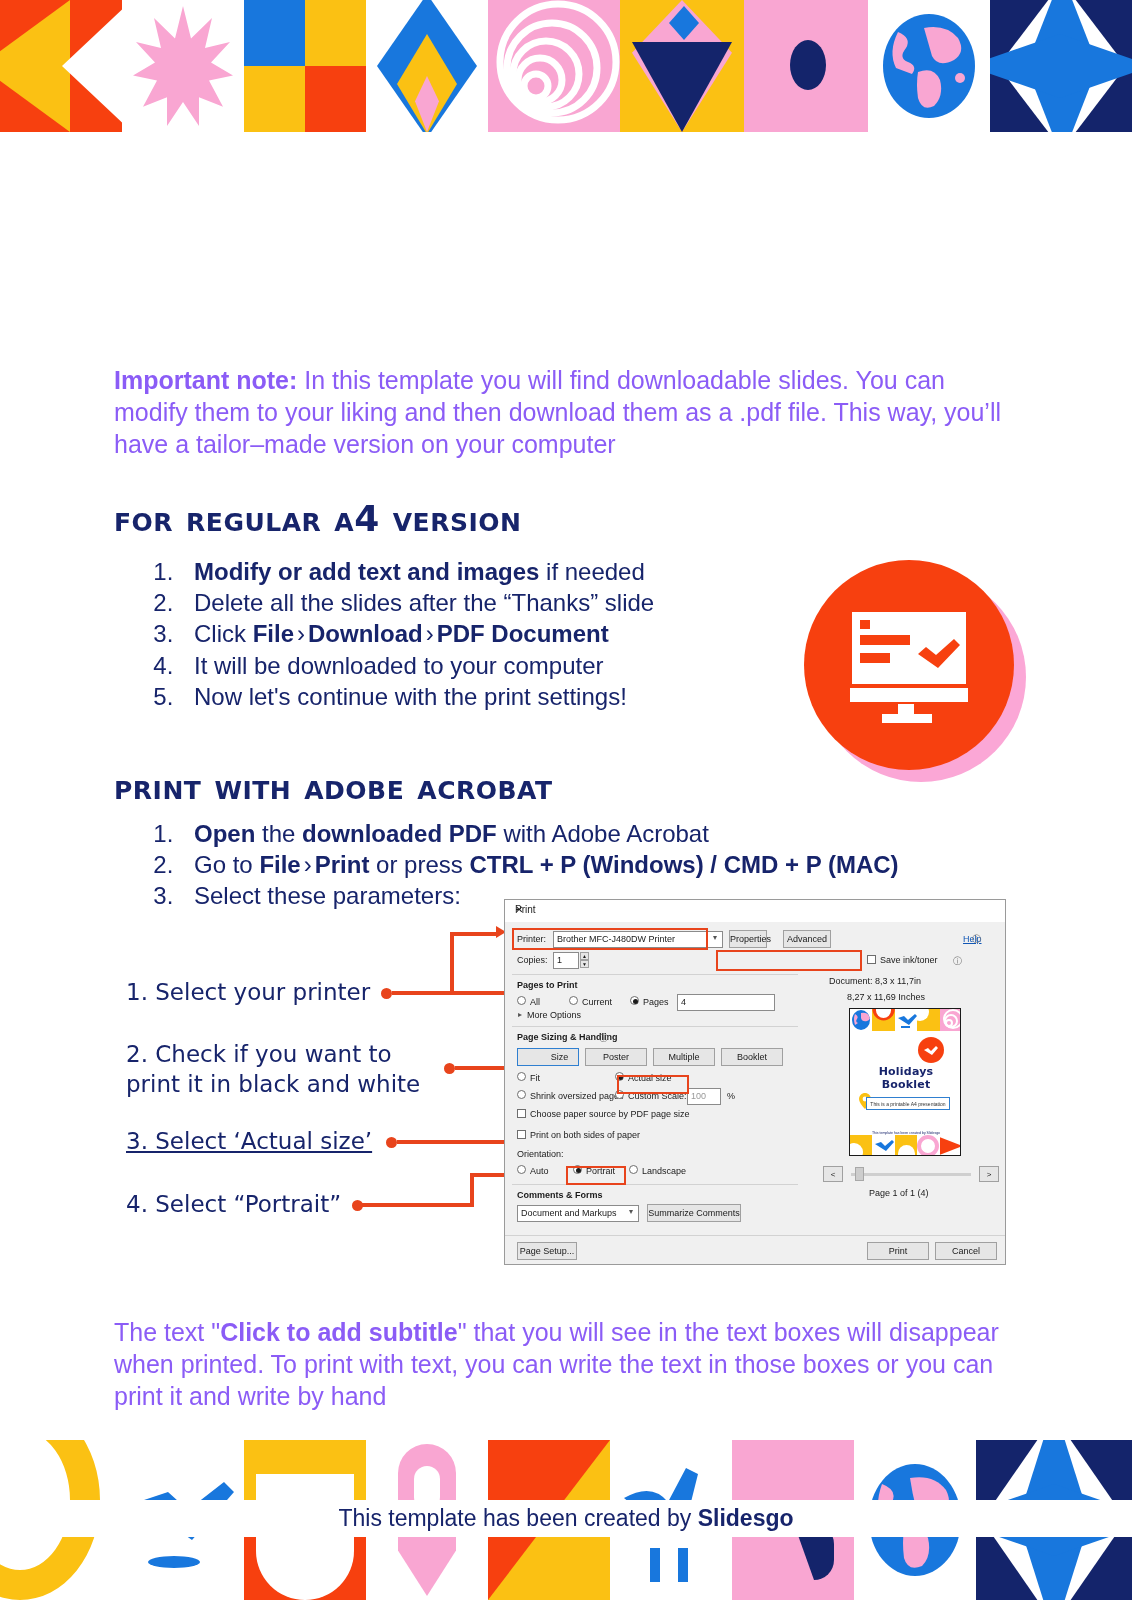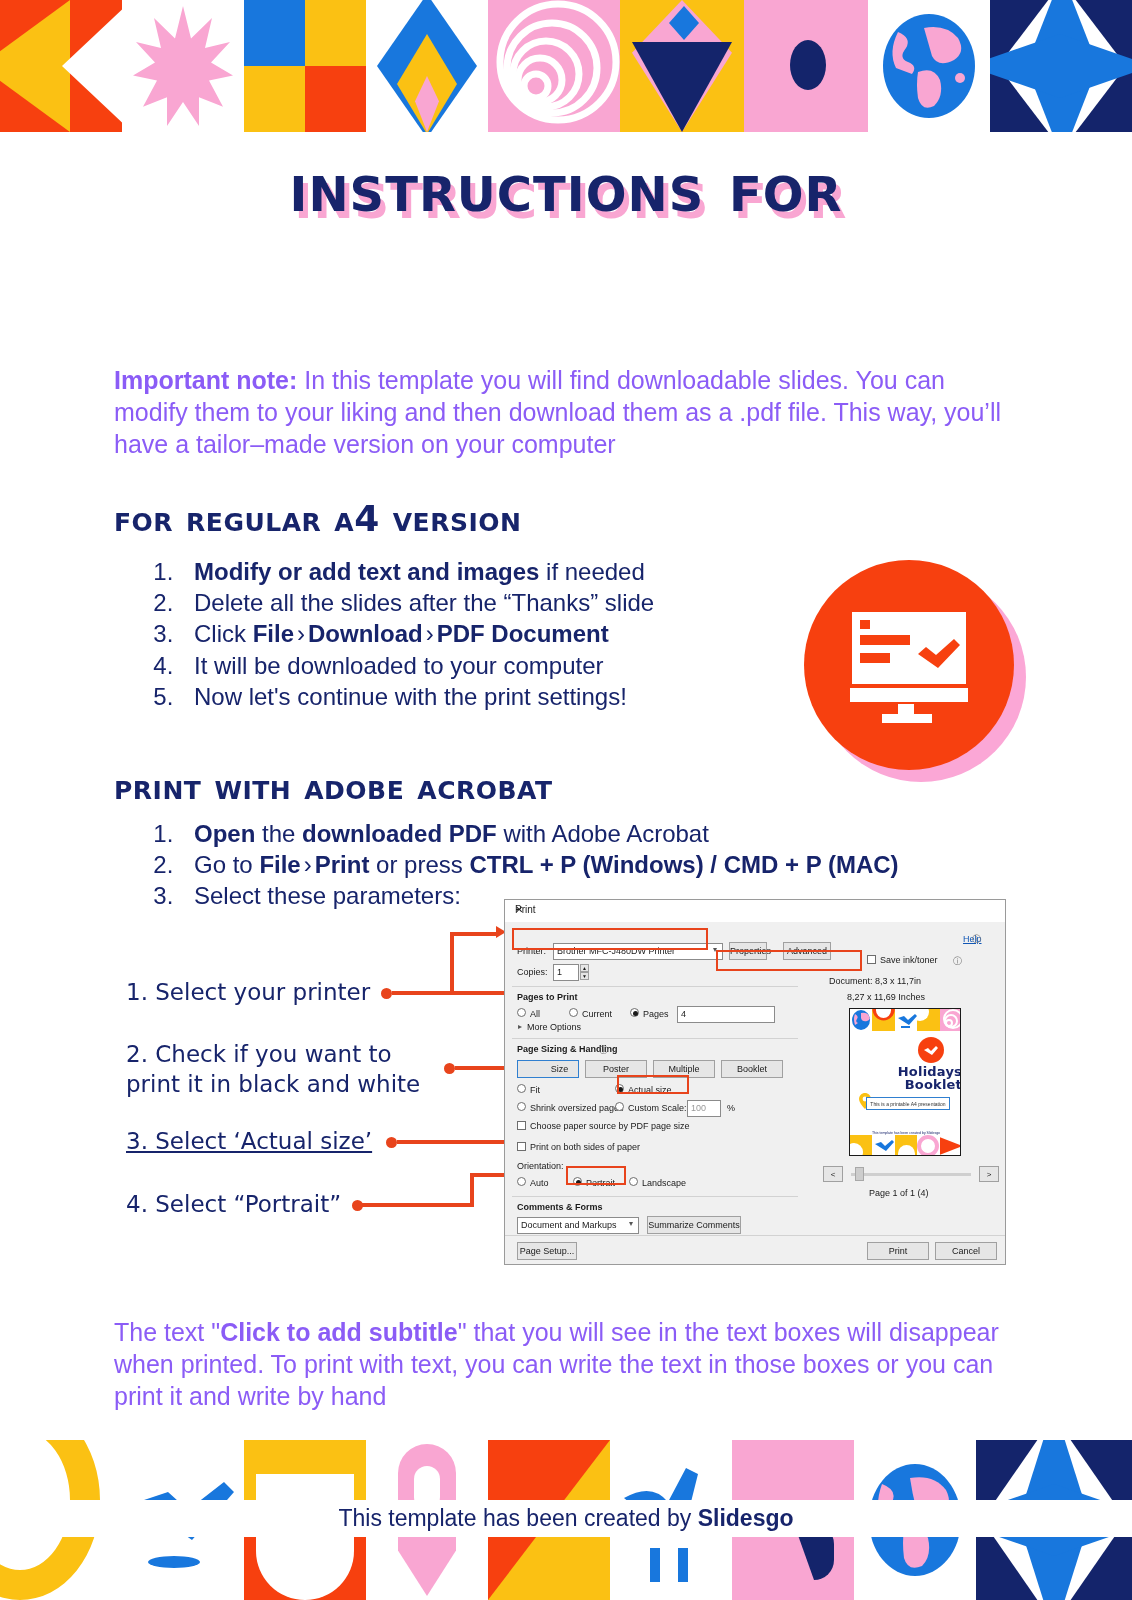--- a/index.html
+++ b/index.html
@@ -69,21 +69,21 @@
   .dialog {
     position:absolute; left:504px; top:899px; width:502px; height:366px;
     background:#f0f0f0; border:1px solid #9a9a9a;
     font-family:"Liberation Sans", sans-serif; color:#1a1a1a;
   }
   .dlg-title { position:absolute; left:0; top:0; width:100%; height:22px; background:#ffffff; }
   .dlg-title span { position:absolute; left:10px; top:4px; font-size:10px; color:#222; }
   .dlg-close { position:absolute; right:8px; top:3px; font-size:11px; color:#222; }
 
   .dlg-body { position:absolute; left:0; top:22px; width:100%; height:315px; background:#f0f0f0; }
-  .dlg-left { position:absolute; left:0; top:0; width:300px; height:100%;margin-top:12px; }
+  .dlg-left { position:absolute; left:0; top:0; width:300px; height:100%; }
   .dlg-right { position:absolute; left:302px; top:0; width:200px; height:100%; }
 
   .lbl { position:absolute; font-size:9px; color:#1a1a1a; white-space:nowrap; }
   .lbl.b { font-weight:700; }
   .fld {
     position:absolute; background:#fff; border:1px solid #8b8b8b; font-size:9px;
     color:#1a1a1a; padding:1px 3px; line-height:13px; white-space:nowrap; overflow:hidden;
   }
   .btn {
     position:absolute; background:#e6e6e6; border:1px solid #a0a0a0;
@@ -101,22 +101,22 @@
   .grp { position:absolute; border-top:1px solid #d2d2d2; width:286px; left:7px; }
 
   
   .preview {
     position:absolute; left:42px; top:44px; width:112px; height:148px;
     background:#fff; border:1px solid #1a1a1a; overflow:hidden;
   }
   .pv-strip { position:absolute; left:0; width:112px; height:22px; display:flex; }
   .pv-strip .c { flex:1 1 0; height:100%; position:relative; overflow:hidden; }
   .pv-title {
-    position:absolute; left:0; top:56px; width:112px; text-align:right;
-    font-family:"DejaVu Sans", sans-serif; font-weight:700; font-size:13px;
+    position:absolute; left:0; top:56px; width:112px; text-align:center;
+    font-family:"DejaVu Sans", sans-serif; font-weight:700; font-size:11px;
     line-height:13px; color:#17246b; letter-spacing:0.2px;
   }
   .pv-sub {
     position:absolute; left:16px; top:88px; width:84px; height:13px;
     border:1px solid #2f7fd0; background:#fff; font-size:5px; color:#333;
     text-align:center; line-height:12px;
   }
   .pv-credit { position:absolute; left:0; top:122px; width:112px; text-align:center; font-size:3.5px; color:#17246b; }
 
   .pvnav { position:absolute; font-size:8px; }
@@ -208,21 +208,20 @@
   </div>
 
   <div class="cell" style="width:144px;background:#14246b;">
     <div style="position:absolute;left:8px;top:-18px;width:128px;height:168px;background:#ffffff;clip-path:polygon(50% 0,100% 50%,50% 100%,0 50%);"></div>
     <div style="position:absolute;left:36px;top:-26px;width:72px;height:184px;background:#1877dd;clip-path:polygon(50% 0,100% 50%,50% 100%,0 50%);"></div>
     <div style="position:absolute;left:-22px;top:34px;width:184px;height:64px;background:#1877dd;clip-path:polygon(50% 0,100% 50%,50% 100%,0 50%);"></div>
   </div>
 </div>
 
 <div class="title-wrap" style="top:155px;">
-  <div class="title">Instructions for</div>
 </div>
 
 <div class="para" style="top:364px;">
   <b>Important note:</b><span> In this template you will find downloadable slides. You can modify them to your liking and then download them as a .pdf file. This way, you’ll have a tailor–made version on your computer</span>
 </div>
 
 <div class="heading" style="top:498px;">For regular A4 version</div>
 
 <ol class="steps" style="top:556px;width:640px;">
   <li><b>Modify or add text and images</b><span> if needed</span></li>

